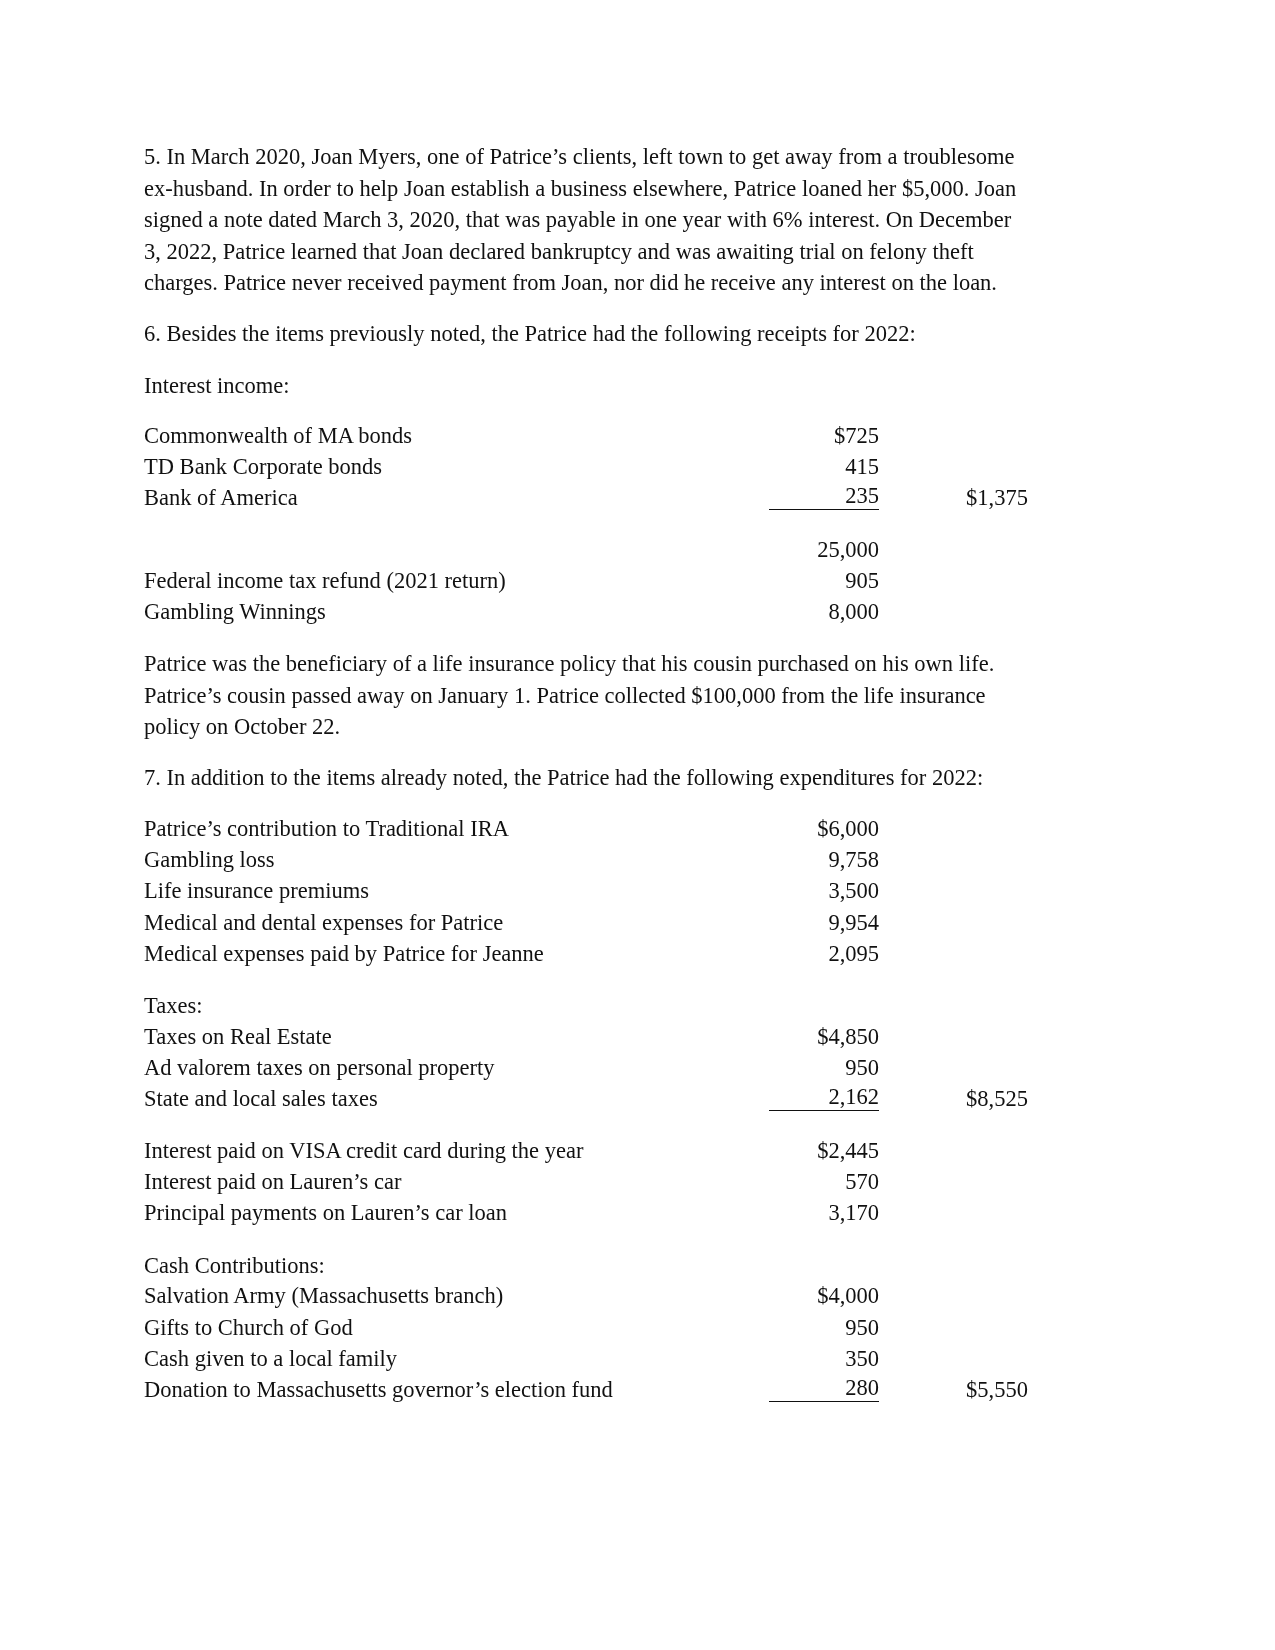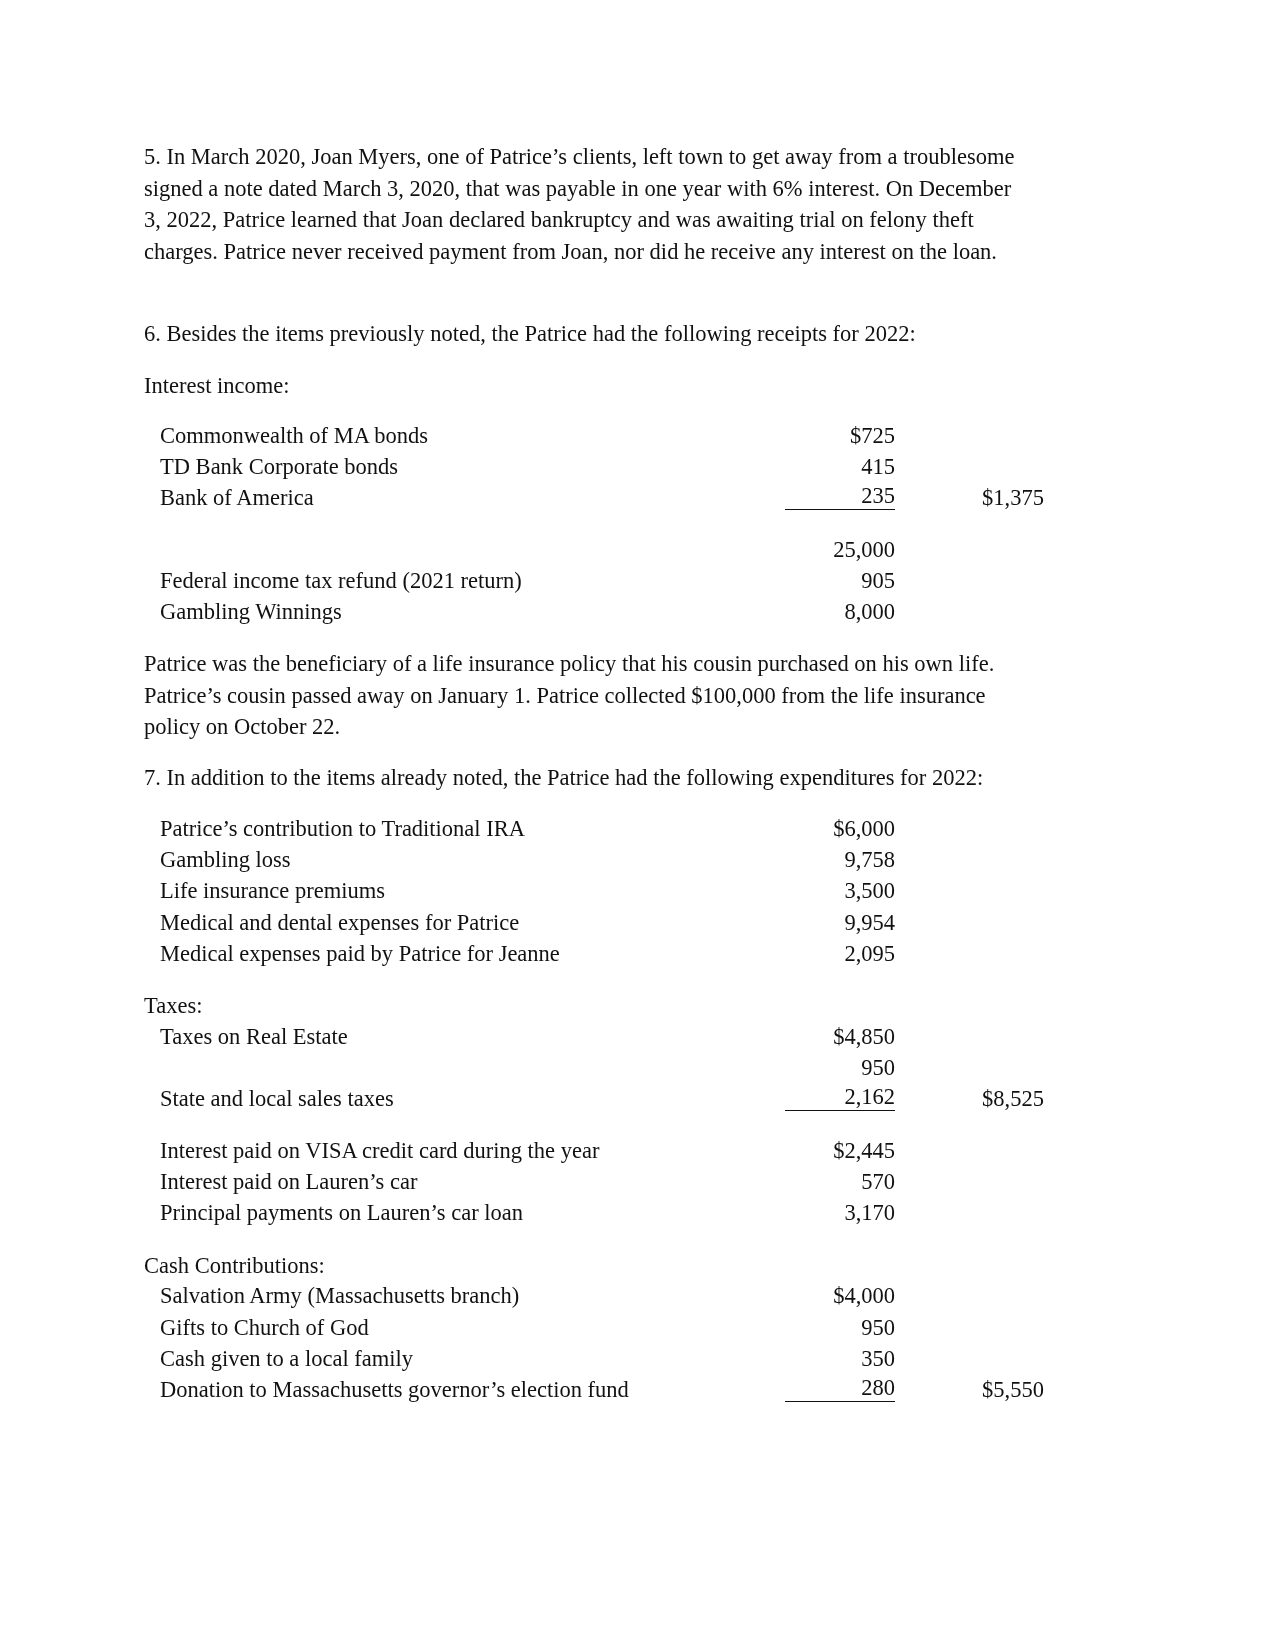--- a/index.html
+++ b/index.html
@@ -1,28 +1,29 @@
 <!DOCTYPE html>
 <html><head>
 <meta charset="utf-8">
 <style>
   html,body{margin:0;padding:0;background:#fff;}
   body{width:1275px;height:1650px;position:relative;font-family:"Liberation Serif",serif;color:#111;font-size:22.5px;}
   .para{position:absolute;left:144px;width:980px;line-height:31.5px;margin:0;}
-  .row{position:absolute;left:160px;height:30px;line-height:30px;width:900px;}
+  .row{position:absolute;left:144px;height:30px;line-height:30px;width:900px;}
   .row .label{position:absolute;left:0;white-space:nowrap;}
   .row .amt{position:absolute;right:165px;text-align:right;width:110px;}
   .row .amt.ul{border-bottom:1.5px solid #111;line-height:26px;}
   .row .total{position:absolute;left:822px;white-space:nowrap;}
 </style>
 </head>
 <body>
 
 <div class="para" style="top:141px;">
   <div>5. In March 2020, Joan Myers, one of Patrice’s clients, left town to get away from a troublesome</div>
+  <div>ex-husband. In order to help Joan establish a business elsewhere, Patrice loaned her $5,000. Joan</div>
   <div>signed a note dated March 3, 2020, that was payable in one year with 6% interest. On December</div>
   <div>3, 2022, Patrice learned that Joan declared bankruptcy and was awaiting trial on felony theft</div>
   <div>charges. Patrice never received payment from Joan, nor did he receive any interest on the loan.</div>
 </div>
 
 <div class="para" style="top:318px;">6. Besides the items previously noted, the Patrice had the following receipts for 2022:</div>
 <div class="para" style="top:370px;">Interest income:</div>
 
 <div class="row" style="top:421px;">
   <span class="label">Commonwealth of MA bonds</span>
@@ -78,20 +79,21 @@
   <span class="label">Medical expenses paid by Patrice for Jeanne</span>
   <span class="amt">2,095</span>
 </div>
 
 <div class="para" style="top:990px;">Taxes:</div>
 <div class="row" style="top:1022px;">
   <span class="label">Taxes on Real Estate</span>
   <span class="amt">$4,850</span>
 </div>
 <div class="row" style="top:1053px;">
+  <span class="label">Ad valorem taxes on personal property</span>
   <span class="amt">950</span>
 </div>
 <div class="row" style="top:1084px;">
   <span class="label">State and local sales taxes</span>
   <span class="amt ul">2,162</span>
   <span class="total">$8,525</span>
 </div>
 
 <div class="row" style="top:1136px;">
   <span class="label">Interest paid on VISA credit card during the year</span>

